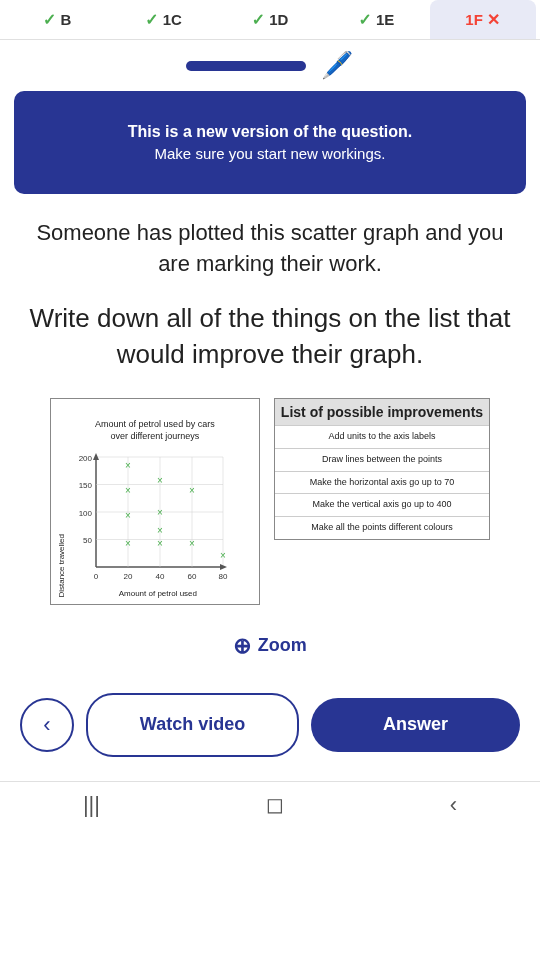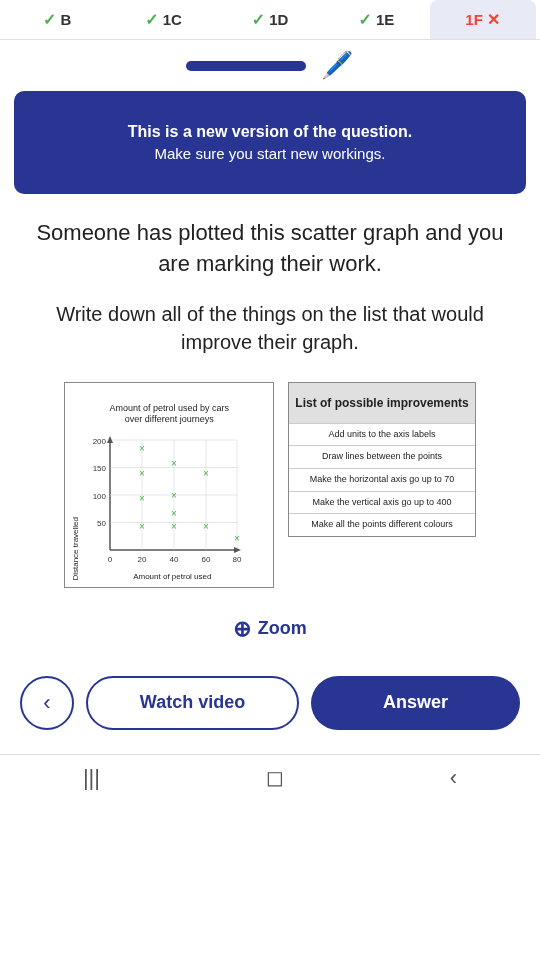--- a/index.html
+++ b/index.html
@@ -85,21 +85,21 @@
       padding: 24px 20px 16px;
       text-align: center;
     }
     .question-area .main-question {
       font-size: 22px;
       color: #222;
       line-height: 1.4;
       margin-bottom: 20px;
     }
     .question-area .sub-question {
-      font-size: 20px;
+      font-size: 26px;
       color: #222;
       line-height: 1.4;
     }
 
     
     .graph-section {
       display: flex;
       justify-content: center;
       align-items: flex-start;
       gap: 14px;
@@ -158,23 +158,23 @@
     .improvements-list {
       border: 1.5px solid #888;
       min-width: 170px;
       background: #fff;
       font-size: 9px;
       color: #222;
     }
     .improvements-list .list-header {
       background: #e0e0e0;
       text-align: center;
-      padding: 13px 6px;
+      padding: 5px 6px;
       font-weight: 600;
-      font-size: 12px;
+      font-size: 14px;
     }
     .improvements-list .list-item {
       text-align: center;
       padding: 5px 6px;
       border-top: 1px solid #ccc;
       font-size: 9px;
       line-height: 1.3;
     }
 
     
@@ -216,21 +216,21 @@
       color: #283593;
       font-size: 22px;
       display: flex;
       align-items: center;
       justify-content: center;
       cursor: pointer;
       flex-shrink: 0;
     }
     .watch-video-btn {
       flex: 1;
-      height: 54px;
+      height: 64px;
       border-radius: 27px;
       border: 2px solid #283593;
       background: #fff;
       color: #283593;
       font-size: 18px;
       font-weight: 600;
       cursor: pointer;
       display: flex;
       align-items: center;
       justify-content: center;

